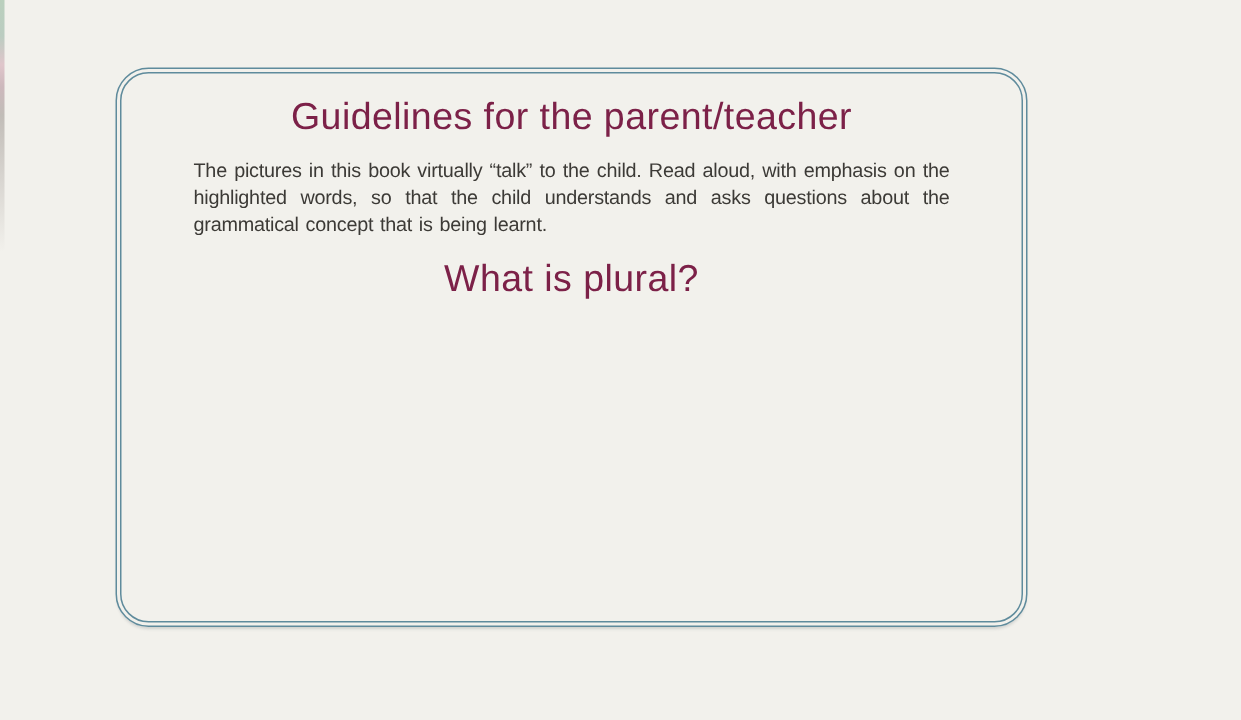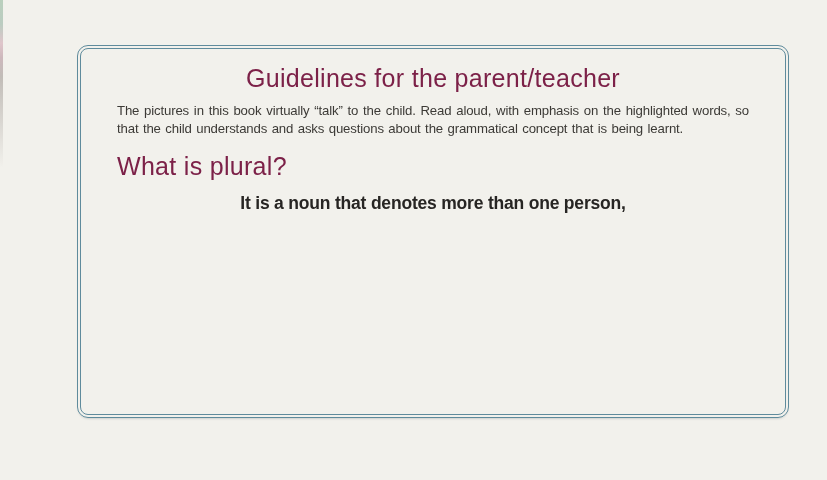--- a/index.html
+++ b/index.html
@@ -23,50 +23,50 @@
       rgba(140,180,150,0.55) 0%,
       rgba(120,160,140,0.45) 10%,
       rgba(205,155,170,0.50) 18%,
       rgba(160,115,130,0.45) 24%,
       rgba(120,110,105,0.40) 32%,
       rgba(120,110,105,0.0) 70%);
   }
   .panel {
     position: absolute;
     left: 77px; top: 45px;
-    width: 712px; height: 373px;
+    width: 608px; height: 373px;
     box-sizing: border-box;
     border: 4px double var(--border-blue, #5f8b9c);
-    border-radius: 11px;
+    border-radius: 22px;
     padding: 5px 36px 0 36px;
     box-shadow: 0 2px 2px -1px rgba(90,100,105,0.22);
   }
   .title {
     margin: 10px 0 9px 0;
     text-align: center;
     font-size: 25px;
     font-weight: 400;
     letter-spacing: 0.3px;
     color: var(--accent-maroon, #7c2148);
   }
   .body-text p {
-    margin: 0;
+    margin: 12px;
     font-size: 13.2px;
     line-height: 17.8px;
     letter-spacing: -0.15px;
     word-spacing: 1px;
     text-align: justify;
     color: var(--body-text, #3c3a36);
   }
   .body-text p.indent {
     text-indent: 16px;
   }
   .concept-heading {
     margin: 14px 0 0 0;
-    text-align: left;
+    text-align: center;
     font-size: 25px;
     font-weight: 400;
     letter-spacing: 0.3px;
     color: var(--accent-maroon, #7c2148);
   }
   .definition {
     margin-top: 11px;
     text-align: center;
     font-size: 17.5px;
     font-weight: 700;
@@ -85,16 +85,15 @@
   <div class="panel">
     <h1 class="title">Guidelines for the parent/teacher</h1>
 
     <div class="body-text">
       <p>The pictures in this book virtually “talk” to the child. Read aloud, with emphasis on the highlighted words, so that the child understands and asks questions about the grammatical concept that is being learnt.</p>
     </div>
 
     <h2 class="concept-heading">What is plural?</h2>
 
     <div class="definition">
-      <span>It is a noun that denotes more than one person,</span>
     </div>
   </div>
 </div>
 
 </body></html>

